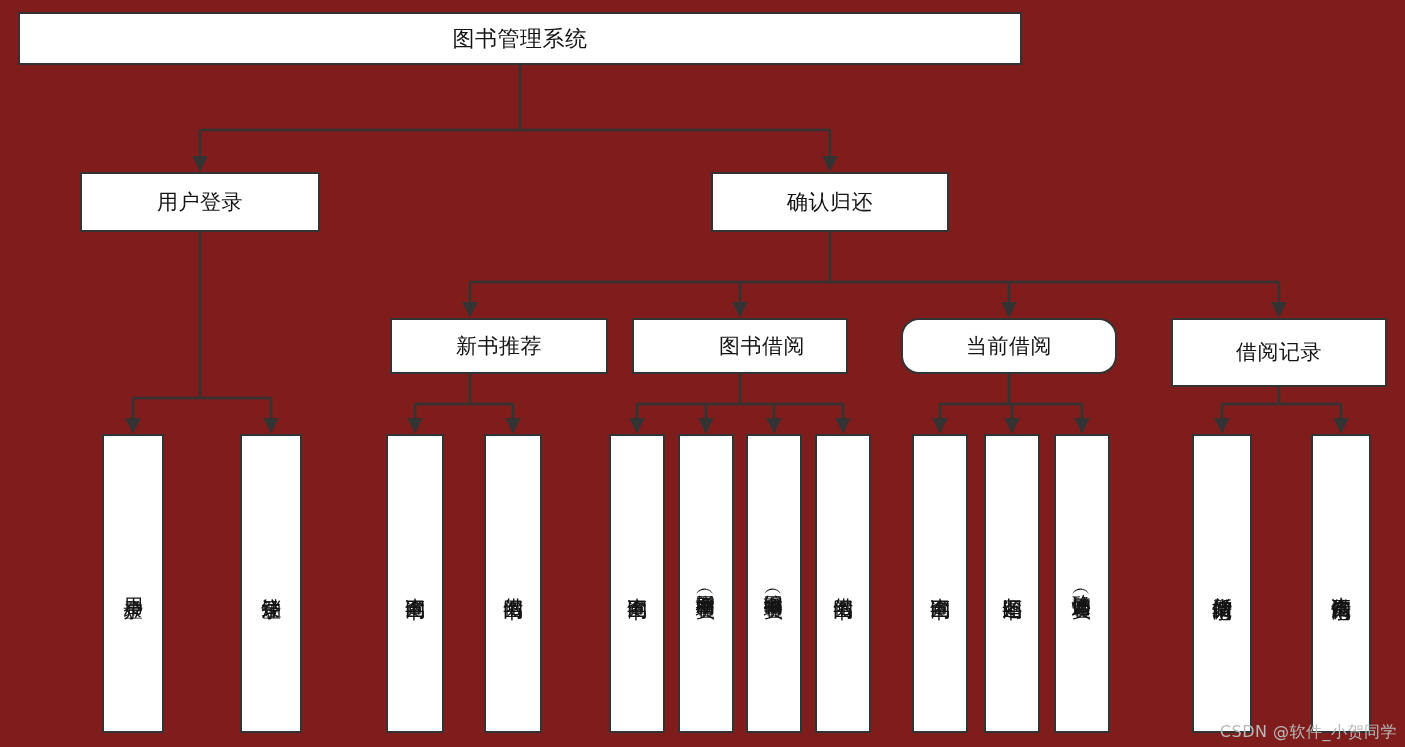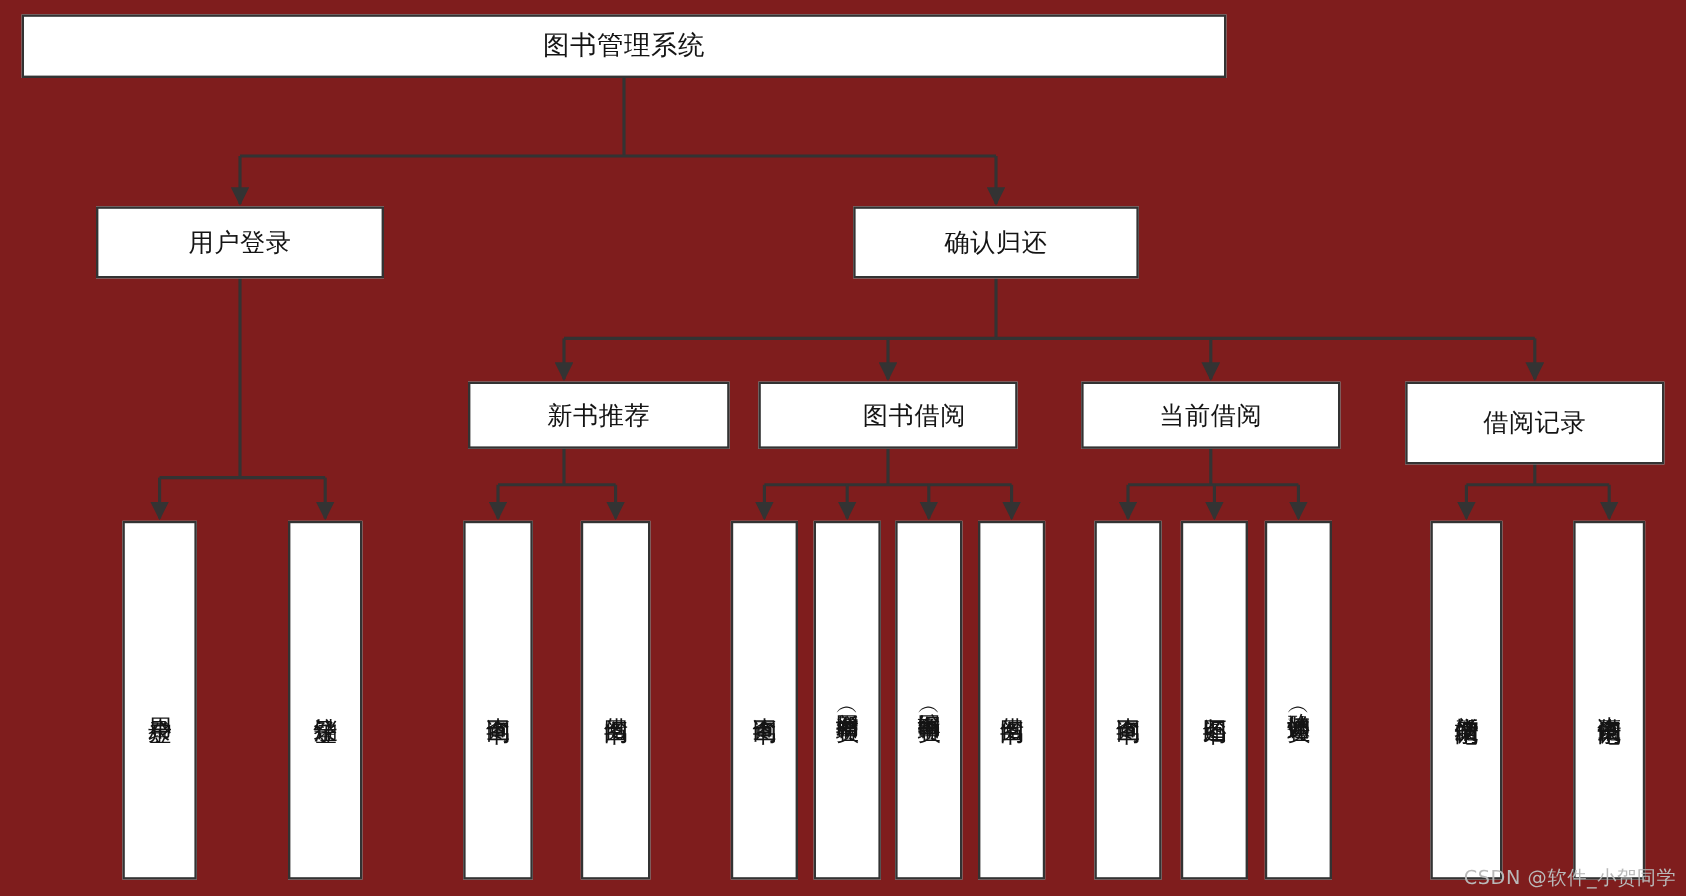--- a/index.html
+++ b/index.html
@@ -118,21 +118,21 @@
       </div>
       <div class="node" style="left: 711px; top: 172px; width: 238px; height: 60px;">
         <span class="label">确认归还</span>
       </div>
       <div class="node" style="left: 361px; top: 318px; width: 218px; height: 56px; margin-left: 29px;">
         <span class="label">新书推荐</span>
       </div>
       <div class="node" style="left: 632px; top: 318px; width: 216px; height: 56px; padding-left: 44px;">
         <span class="label">图书借阅</span>
       </div>
-      <div class="node" style="left: 901px; top: 318px; width: 216px; height: 56px;">
+      <div class="node" style="left: 901px; top: 318px; width: 216px; height: 56px; border-radius: 18px;">
         <span class="label">当前借阅</span>
       </div>
       <div class="node" style="left: 1171px; top: 318px; width: 216px; height: 69px;">
         <span class="label">借阅记录</span>
       </div>
       <div class="node leaf" style="left: 102px; top: 434px; width: 62px; height: 299px;">
         <span class="label">用户登录</span>
       </div>
       <div class="node leaf" style="left: 240px; top: 434px; width: 62px; height: 299px;">
         <span class="label">注销登录</span>

